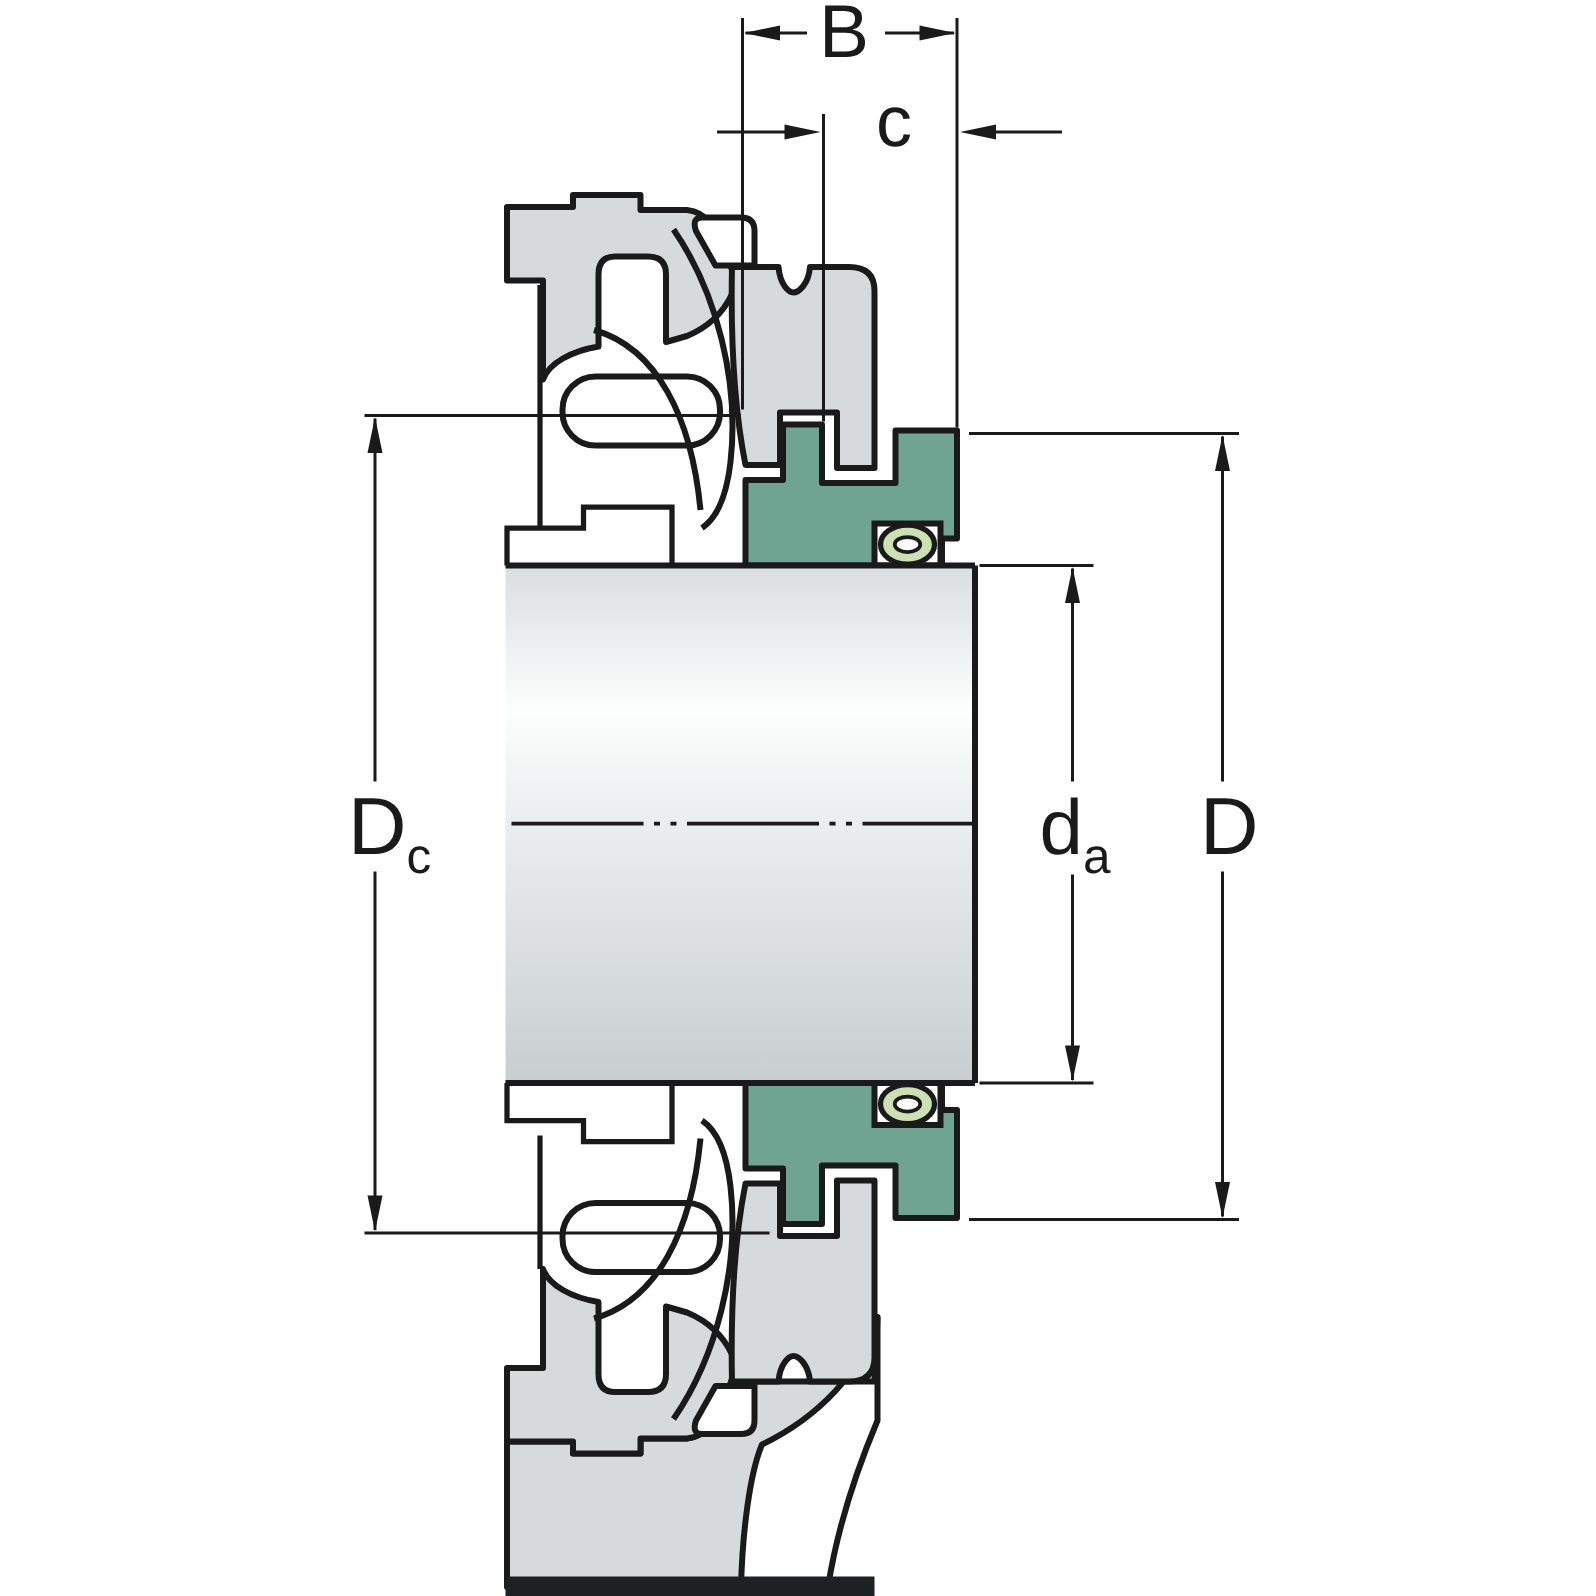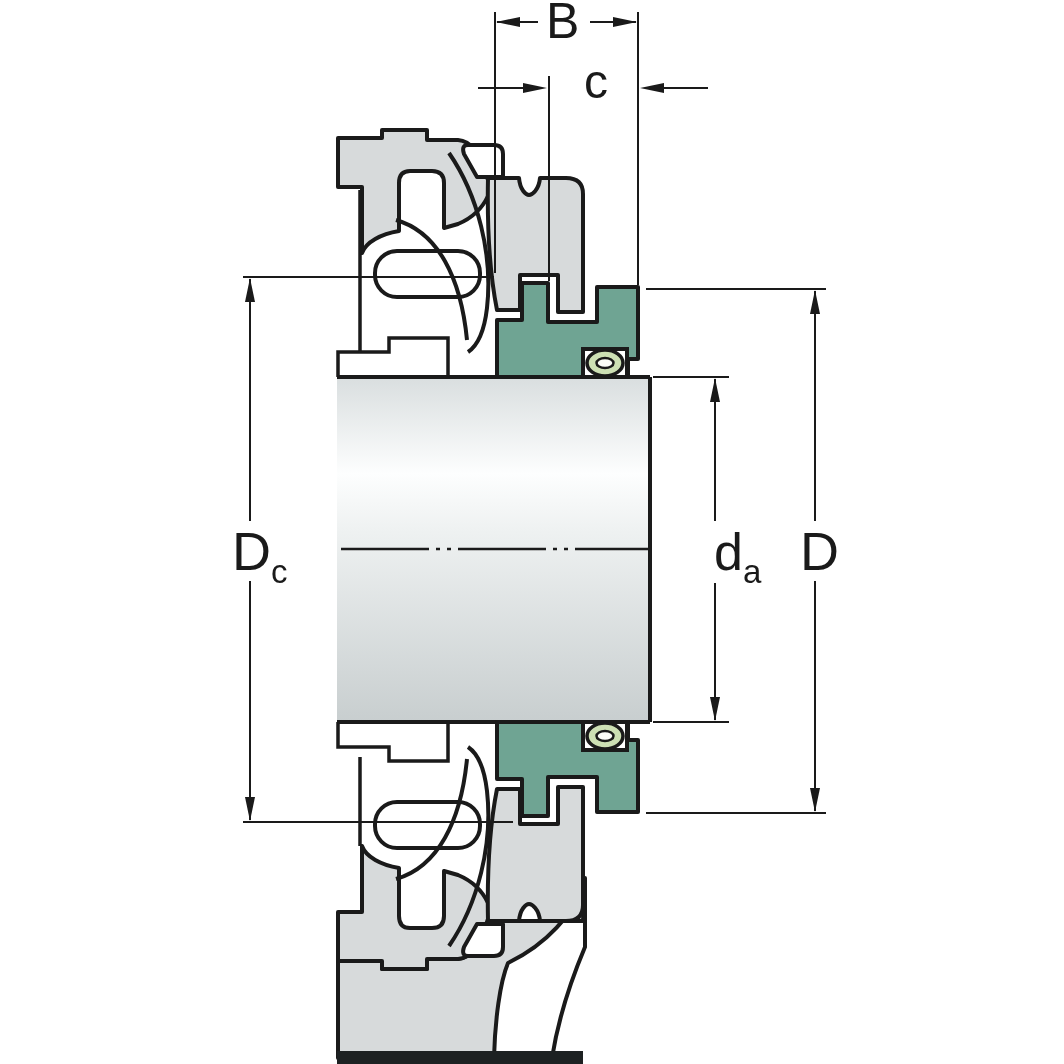--- a/index.html
+++ b/index.html
@@ -3,21 +3,21 @@
 <meta charset="utf-8">
 <style>
   html,body{margin:0;padding:0;background:#fff;}
   .stage{position:relative;width:1064px;height:1064px;background:#ffffff;overflow:hidden;
          font-family:"Liberation Sans", sans-serif;color:#1a1a1a;}
   .stage svg{position:absolute;left:0;top:0;}
   .dim-label{position:absolute;line-height:1;color:#1a1a1a;white-space:nowrap;}
   .lbl-b   {left:546px;top:-4px;font-size:50px;}
   .lbl-c   {left:584px;top:58px;font-size:48px;}
   .lbl-dc  {left:232px;top:524px;font-size:54px;}
-  .lbl-da  {left:693px;top:526px;font-size:52px;margin-left:21px;}
+  .lbl-da  {left:693px;top:526px;font-size:52px;}
   .lbl-d   {left:800px;top:524px;font-size:54px;}
   .sub{font-size:33px;display:inline-block;transform:translateY(13px);}
 </style>
 </head>
 <body>
 
 <div class="stage">
   <svg width="1064" height="1064" viewBox="0 0 1064 1064">
     <defs>
       <linearGradient id="shaftGrad" x1="0" y1="0" x2="0" y2="1">

